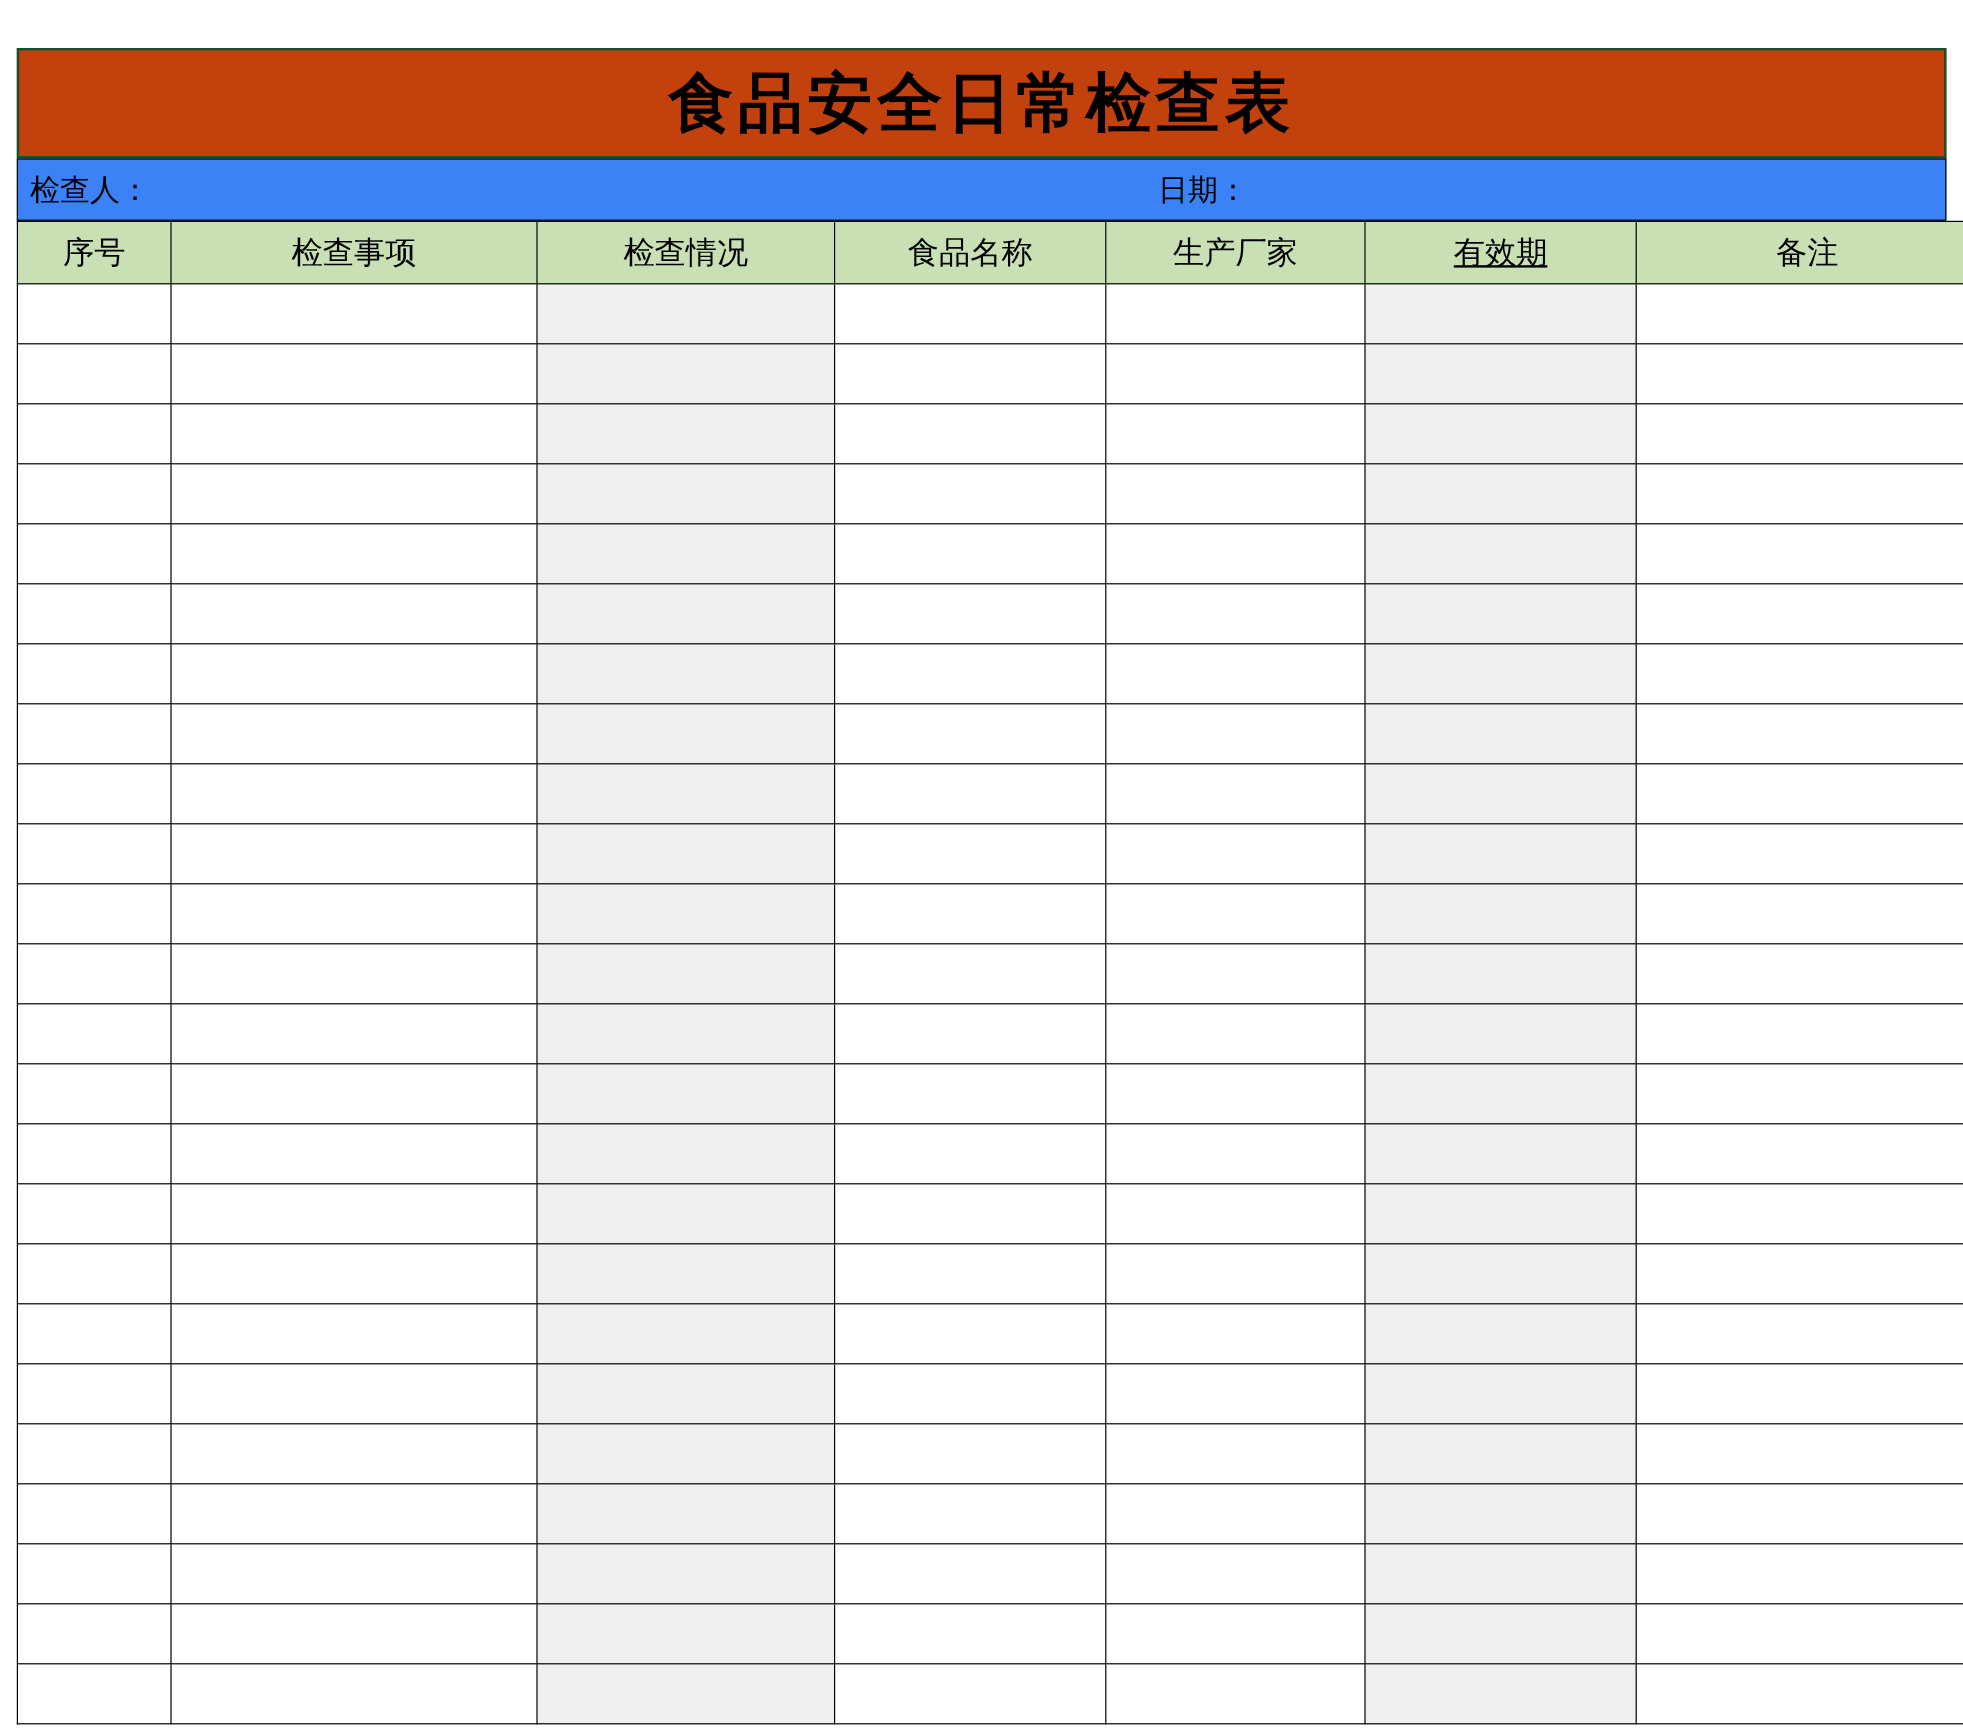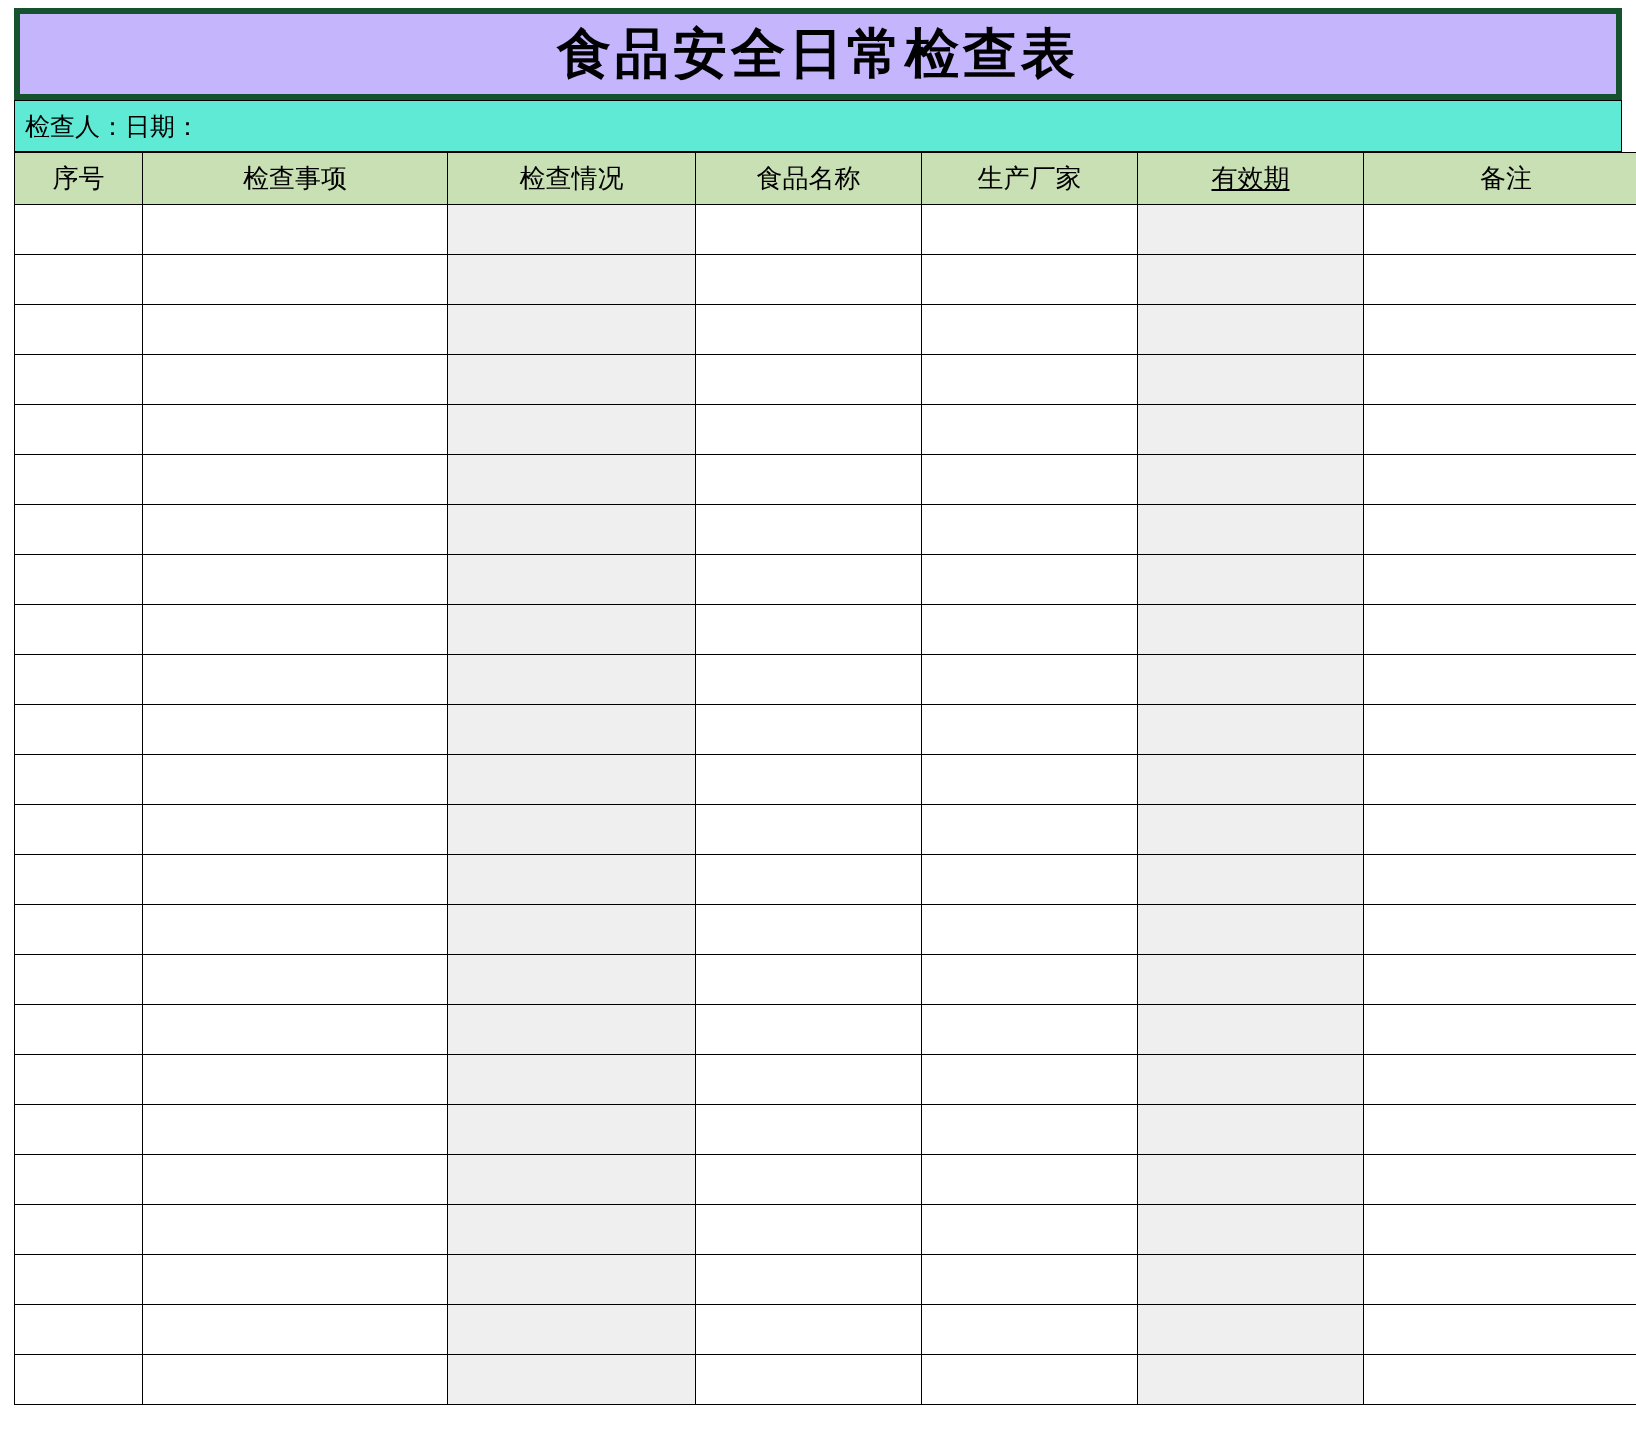--- a/index.html
+++ b/index.html
@@ -13,53 +13,55 @@
   }
   .sheet {
     width: 1636px;
     height: 1441px;
     box-sizing: border-box;
     padding: 8px 14px 0 14px;
     background: #ffffff;
     position: relative;
   }
   .title-bar {
-    background: #c4b5fd;
-    border: 6px solid #14532d;
+    background: #c2410c;
+    border: 2px solid #14532d;
     height: 92px;
     display: flex;
     align-items: center;
     justify-content: center;
     box-sizing: border-box;
+    margin-top: 32px;
   }
   .title-bar .title {
     font-size: 54px;
     font-weight: bold;
     letter-spacing: 4px;
     color: #000;
     font-family: "DejaVu Sans", "Liberation Sans", sans-serif;
   }
   .meta-row {
     display: flex;
     align-items: center;
     height: 52px;
     border-left: 1px solid #000;
     border-right: 1px solid #000;
     border-bottom: 1px solid #000;
     border-top: 1px solid #000;
     box-sizing: border-box;
-    background: #5eead4;
+    background: #3b82f6;
   }
   .meta-row .inspector {
     font-size: 25px;
     padding-left: 10px;
     white-space: nowrap;
   }
   .meta-row .date {
     font-size: 25px;
+    margin-left: 840px;
     white-space: nowrap;
   }
   table.grid {
     border-collapse: collapse;
     width: 100%;
     table-layout: fixed;
   }
   table.grid th, table.grid td {
     border: 1px solid #000;
     height: 50px;

